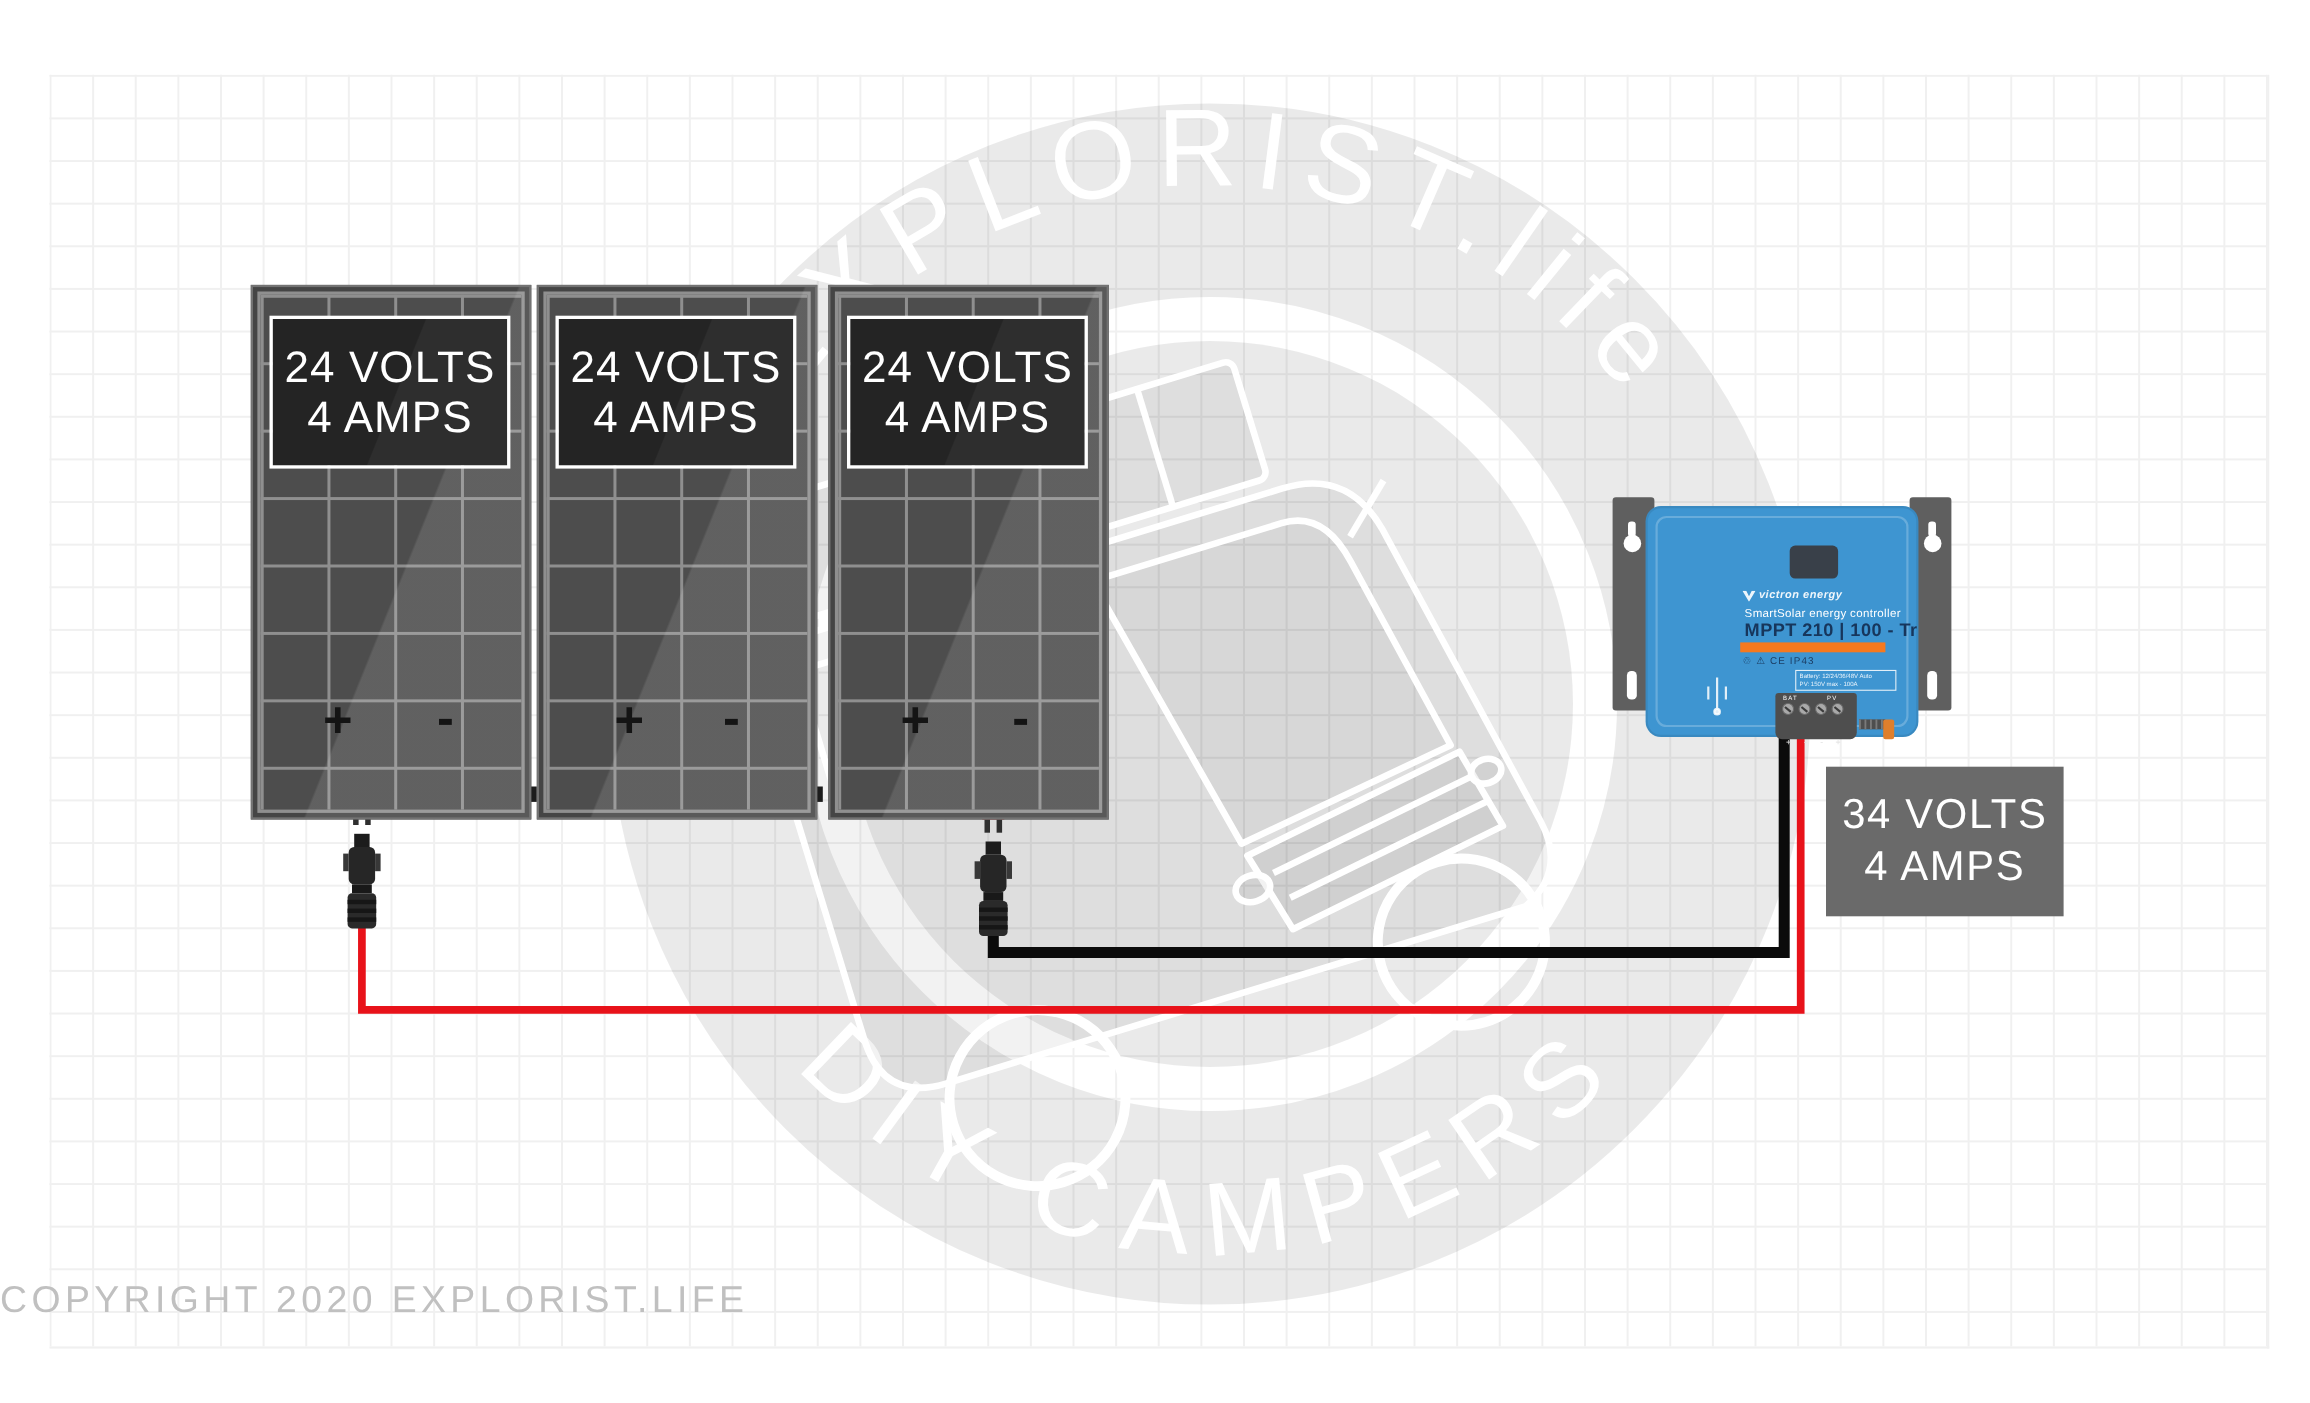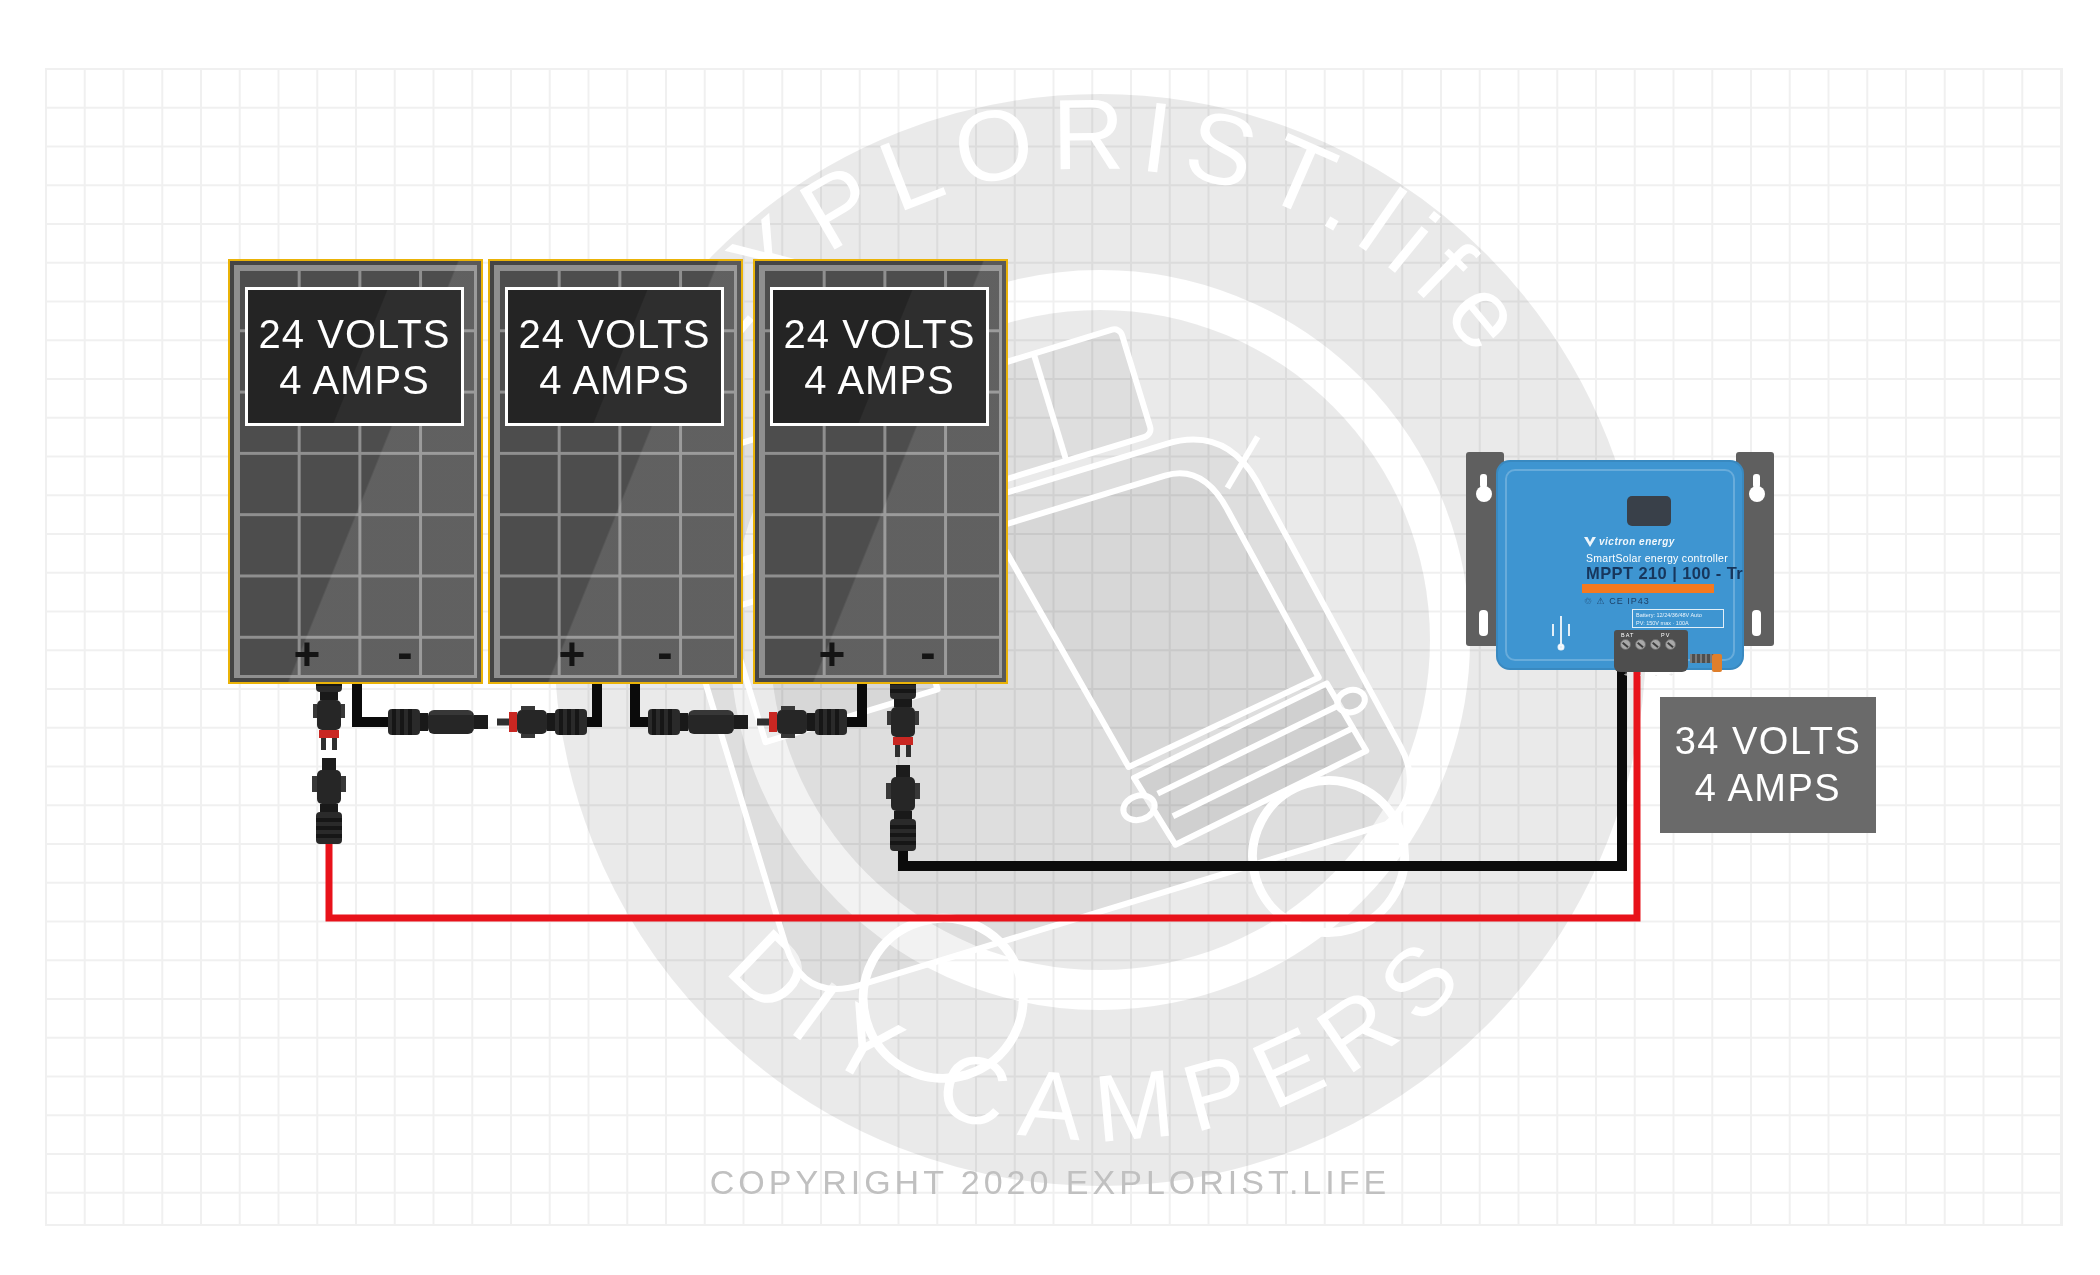--- a/index.html
+++ b/index.html
@@ -9,22 +9,22 @@
   
   .grid{position:absolute;left:45px;top:68px;width:2016px;height:1156px;
     background-image:linear-gradient(to right,#f0f0f0 2px,transparent 2px),
                      linear-gradient(to bottom,#f0f0f0 2px,transparent 2px);
     background-size:38.75px 38.75px;
     border-right:2px solid #f0f0f0;border-bottom:2px solid #f0f0f0;}
 
   svg.layer{position:absolute;left:0;top:0;width:2100px;height:1275px;}
 
   
-  .panel{position:absolute;top:259px;width:255px;height:425px;background:#454545;
-    border:2px solid #eab308;box-sizing:border-box;}
+  .panel{position:absolute;top:259px;width:255px;height:486px;background:#454545;
+    border:2px solid #737373;box-sizing:border-box;}
   .panel .cells{position:absolute;inset:4px;background:#4d4d4d;
     border:3px solid #8f8f8f;box-sizing:border-box;
     background-image:linear-gradient(to right,#8f8f8f 3px,transparent 3px),
                      linear-gradient(to bottom,#8f8f8f 3px,transparent 3px);
     background-size:60.7px 61.3px;}
   .panel .glare{position:absolute;inset:0;
     background:linear-gradient(112deg,rgba(255,255,255,0) 54%,rgba(255,255,255,0.11) 54.5%);}
   .panel .plabel{position:absolute;left:15px;top:26px;width:219px;height:139px;
     background:linear-gradient(112deg,#242424 52%,#2e2e2e 52.5%);
     border:3px solid #ffffff;box-sizing:border-box;color:#ffffff;
@@ -68,21 +68,21 @@
   .tmark{position:absolute;font-size:8px;color:#e0e0e0;transform:translateX(-50%);}
   .remote-strip{position:absolute;left:228px;top:206px;width:24px;height:9px;background:#4e4e4e;
     background-image:linear-gradient(to right,#7a7a7a 2px,transparent 2px);background-size:5px 9px;}
   .remote-plug{position:absolute;left:250px;top:206px;width:10px;height:18px;background:#df7f2c;border-radius:2px;}
 
   
   .outlabel{position:absolute;left:1660px;top:697px;width:216px;height:136px;background:#6a6a6a;
     color:#ffffff;display:flex;flex-direction:column;align-items:center;justify-content:center;
     font-size:38px;line-height:47px;letter-spacing:1.5px;white-space:nowrap;}
 
-  .copyright{position:absolute;left:0;top:1163px;width:2100px;text-align:center;
+  .copyright{position:absolute;left:0;top:1163px;width:2100px;
     font-size:34px;color:#c0c0c0;letter-spacing:4px;}
 </style>
 </head>
 <body>
 
 <div class="stage">
 
   <div class="grid"></div>
 
   <svg class="layer" viewBox="0 0 2100 1275">

